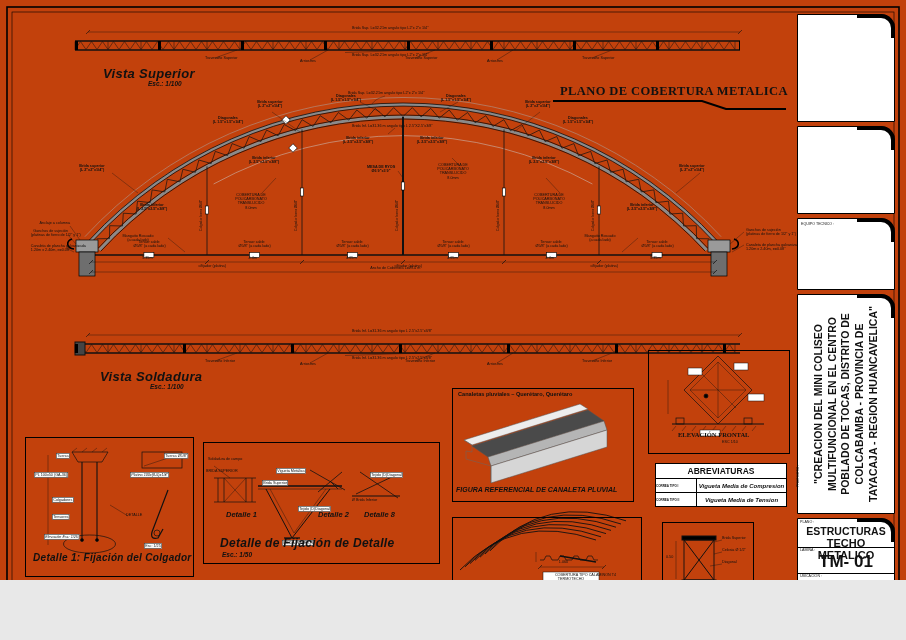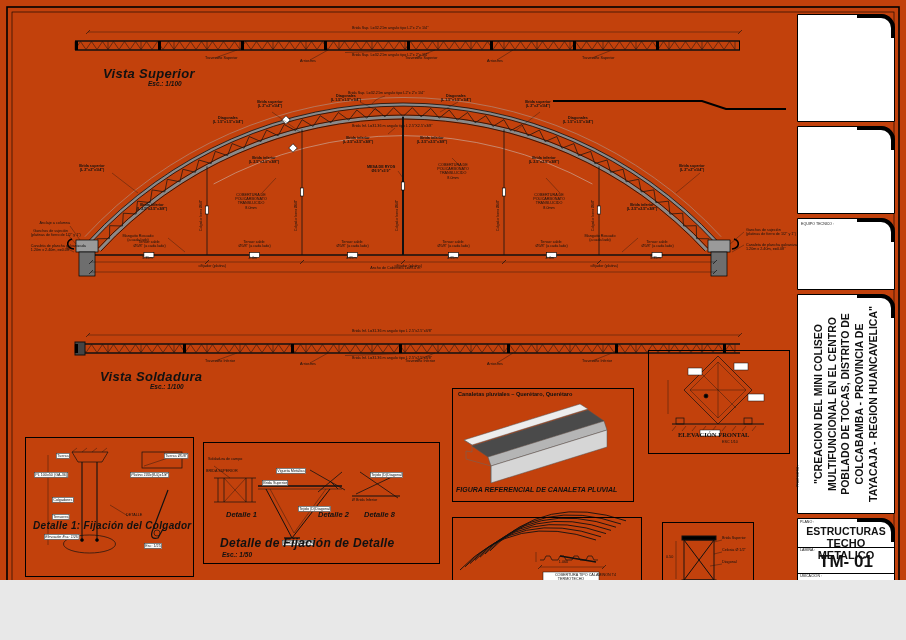--- a/index.html
+++ b/index.html
@@ -239,20 +239,21 @@
 <div class="lbl sc" style="left:352px;top:26px;">Brida Sup. L=32.21m angulo tipo L2"x 2"x 1/4"</div>
 <div class="lbl sc" style="left:352px;top:53px;">Brida Sup. L=32.21m angulo tipo L2"x 2"x 1/4"</div>
 <div class="lbl sc" style="left:205px;top:56px;">Travesaño Superior</div>
 <div class="lbl sc" style="left:300px;top:59px;">Arriostres</div>
 <div class="lbl sc" style="left:405px;top:56px;">Travesaño Superior</div>
 <div class="lbl sc" style="left:487px;top:59px;">Arriostres</div>
 <div class="lbl sc" style="left:582px;top:56px;">Travesaño Superior</div>
 <div class="htitle" style="left:103px;top:66px;">Vista Superior</div>
 <div class="hesc" style="left:148px;top:80px;">Esc.: 1/100</div>
 
+<div class="plantitle" style="left:560px;top:84px;">PLANO DE COBERTURA METALICA</div>
 
 <div class="lbl sc" style="left:348px;top:91px;">Brida Sup. L=32.21m angulo tipo L2"x 2"x 1/4"</div>
 <div class="lbl sc" style="left:352px;top:124px;">Brida Inf. L=31.36 m angulo tipo L 2.5"X2.5"x3/8"</div>
 
 <div class="lbl b scc c" style="left:240px;top:100px;width:60px;"><span>Brida superior</span><br><span>(L 2"x2"x1/4")</span></div>
 <div class="lbl b scc c" style="left:508px;top:100px;width:60px;"><span>Brida superior</span><br><span>(L 2"x2"x1/4")</span></div>
 <div class="lbl b scc c" style="left:62px;top:164px;width:60px;"><span>Brida superior</span><br><span>(L 2"x2"x1/4")</span></div>
 <div class="lbl b scc c" style="left:662px;top:164px;width:60px;"><span>Brida superior</span><br><span>(L 2"x2"x1/4")</span></div>
 
 <div class="lbl b scc c" style="left:318px;top:94px;width:56px;"><span>Diagonales</span><br><span>(L 1.5"x1.5"x1/4")</span></div>
@@ -320,21 +321,21 @@
 <div class="box" style="left:25px;top:437px;width:167px;height:138px;"></div>
 <div class="lbl sc" style="left:56px;top:453px;"><span class="tag">Tuerca</span></div>
 <div class="lbl sc" style="left:34px;top:472px;"><span class="tag">PL 100x50 (GA-36)</span></div>
 <div class="lbl sc" style="left:52px;top:497px;"><span class="tag">Colgadores</span></div>
 <div class="lbl sc" style="left:52px;top:514px;"><span class="tag">Tensores</span></div>
 <div class="lbl sc" style="left:126px;top:513px;">DETALLE</div>
 <div class="lbl sc i" style="left:44px;top:534px;"><span class="tag"><span>Elevación</span> <span>Esc: 1/25</span></span></div>
 <div class="lbl sc" style="left:164px;top:453px;"><span class="tag">Tuerca Ø5/8"</span></div>
 <div class="lbl sc i" style="left:130px;top:472px;"><span class="tag">Platina 100x(8-5)x1/4"</span></div>
 <div class="lbl sc" style="left:144px;top:543px;"><span class="tag">Esc: 1/25</span></div>
-<div class="htitle" style="left:33px;top:520px;font-size:10px;">Detalle 1: Fijación del Colgador</div>
+<div class="htitle" style="left:33px;top:552px;font-size:10px;">Detalle 1: Fijación del Colgador</div>
 
 <div class="box" style="left:203px;top:442px;width:235px;height:120px;"></div>
 <div class="lbl sc" style="left:208px;top:457px;">Soldadura de campo</div>
 <div class="lbl sc" style="left:206px;top:469px;">BRIDA SUPERIOR</div>
 <div class="lbl sc" style="left:276px;top:468px;"><span class="tag">Vigueta Metálica</span></div>
 <div class="lbl sc" style="left:262px;top:480px;"><span class="tag">Brida Superior</span></div>
 <div class="lbl sc" style="left:298px;top:506px;"><span class="tag">Tejido (D)Diagonal</span></div>
 <div class="lbl sc" style="left:370px;top:472px;"><span class="tag">Tejido (D)Diagonal</span></div>
 <div class="lbl sc" style="left:352px;top:498px;">Ø Brida Inferior</div>
 <div class="lbl sc" style="left:282px;top:540px;"><span class="tag">BRIDA INFERIOR</span></div>
@@ -345,20 +346,35 @@
 <div class="hesc" style="left:222px;top:551px;">Esc.: 1/50</div>
 
 <div class="box" style="left:452px;top:388px;width:180px;height:112px;"></div>
 <div class="lbl b sc" style="left:458px;top:392px;font-size:9px;">Canaletas pluviales – Querétaro, Querétaro</div>
 <div class="lbl b i" style="left:456px;top:486px;font-size:7px;">FIGURA REFERENCIAL DE CANALETA PLUVIAL</div>
 
 <div class="box" style="left:648px;top:350px;width:140px;height:102px;"></div>
 <div class="lbl b" style="left:678px;top:431px;font-size:6.5px;font-family:'Liberation Serif',serif;">ELEVACIÓN FRONTAL</div>
 <div class="lbl sc" style="left:722px;top:440px;">ESC 1/10</div>
 
+<div class="abr" style="left:655px;top:463px;width:130px;">
+  <div class="hd">ABREVIATURAS</div>
+  <div class="rw">
+    <div class="k">
+          <span>CORREA TIPO I</span>
+        </div>
+    <div class="v">Vigueta Media de Compresion</div>
+  </div>
+  <div class="rw">
+    <div class="k">
+          <span>CORREA TIPO II</span>
+        </div>
+    <div class="v">Vigueta Media de Tension</div>
+  </div>
+</div>
 
 <div class="box" style="left:452px;top:517px;width:188px;height:91px;"></div>
 <div class="lbl scc" style="left:556px;top:560px;">1.060</div>
 <div class="lbl scc c" style="left:545px;top:573px;width:52px;"><span>COBERTURA TIPO CALAMINON T4</span><br><span>TERMOTECHO</span></div>
 <div class="htitle" style="left:480px;top:578px;font-size:18px;">Detalle de Cobertura Metálica</div>
 <div class="hesc" style="left:483px;top:594px;">Esc.: S/E</div>
 
 <div class="box" style="left:662px;top:522px;width:90px;height:96px;"></div>
 <div class="lbl sc" style="left:722px;top:536px;">Brida Superior</div>
 <div class="lbl sc" style="left:722px;top:548px;">Celosia Ø 1/2"</div>

